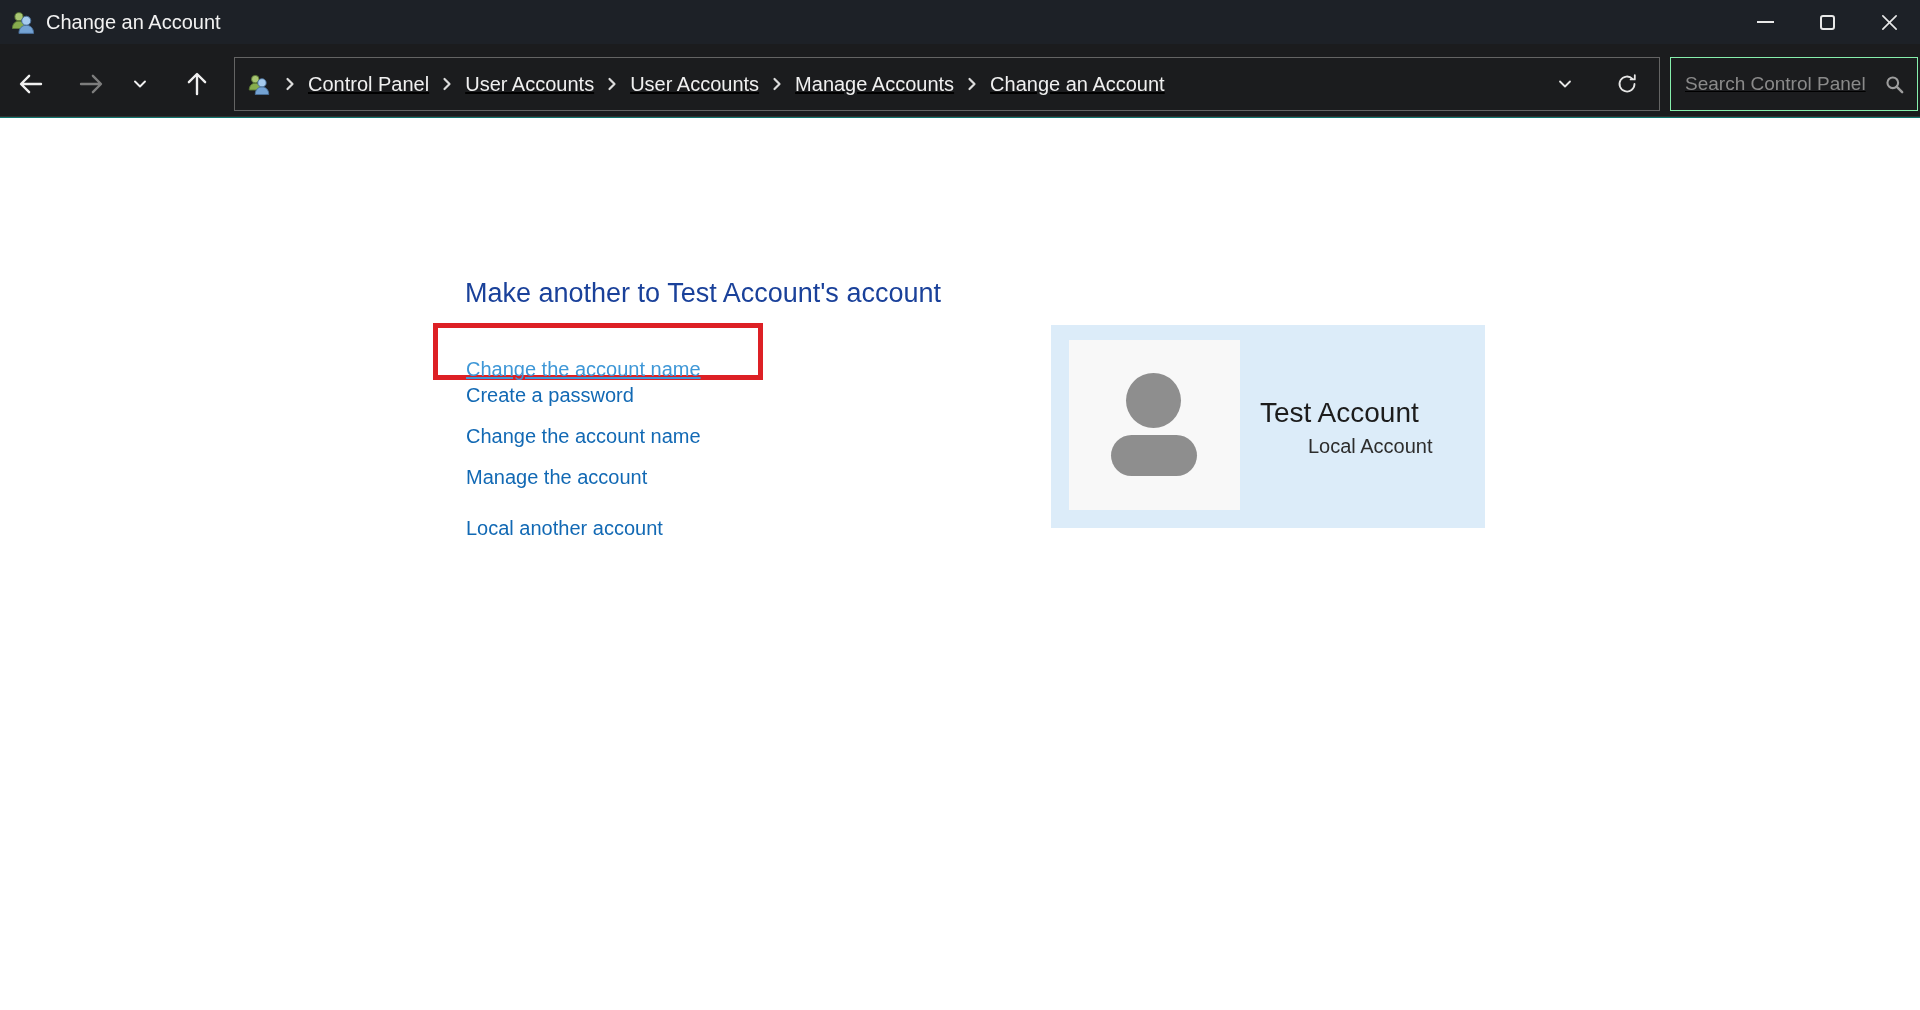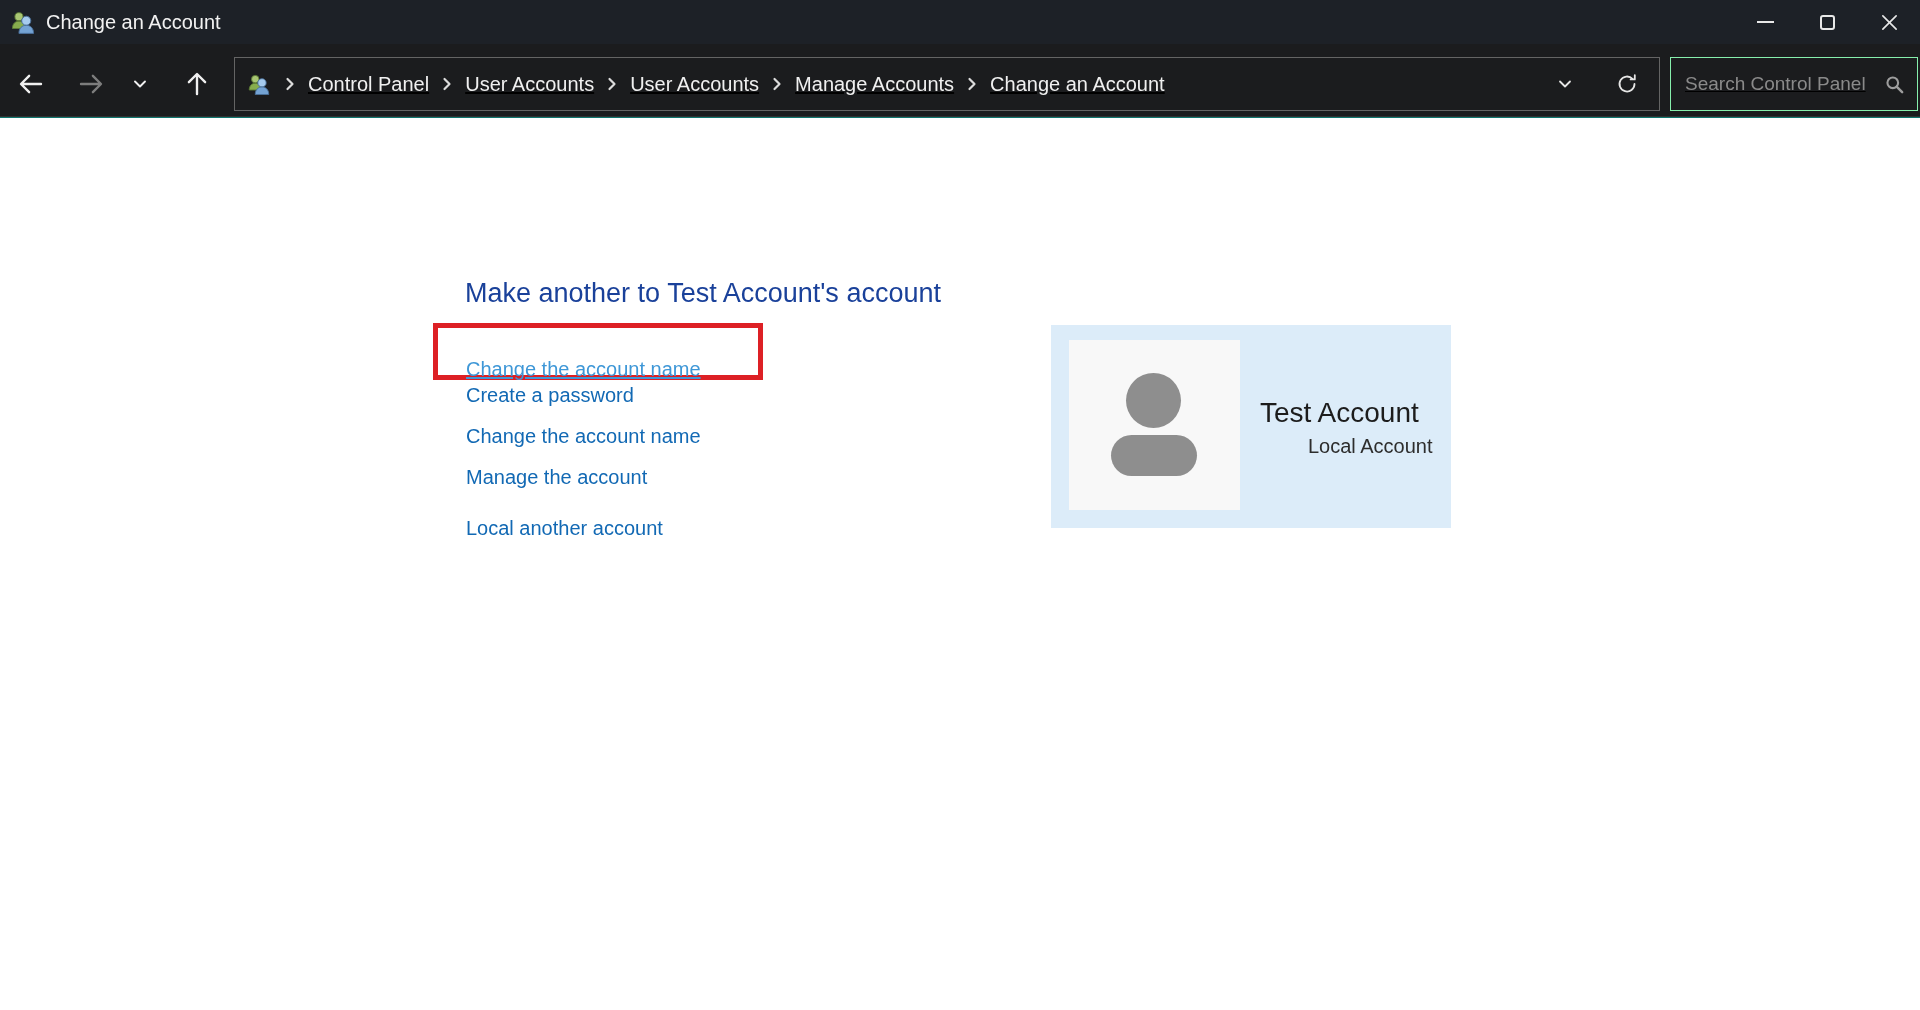--- a/index.html
+++ b/index.html
@@ -97,21 +97,21 @@
   }
   .task-link.hovered { color: var(--link-hover, #3e97d7); text-decoration: underline; }
   .link-0 { top: 240px; }
   .link-1 { top: 266px; }
   .link-2 { top: 307px; }
   .link-3 { top: 348px; }
   .link-manage { top: 399px; }
 
   
   .account-tile {
-    position: absolute; left: 1051px; top: 207px; width: 400px; height: 203px;
+    position: absolute; left: 1051px; top: 207px; width: 434px; height: 203px;
     background: var(--tile-bg, #dcecf9);
   }
   .avatar {
     position: absolute; left: 18px; top: 15px; width: 171px; height: 170px;
     background: #f8f8f8;
   }
   .avatar .head {
     position: absolute; left: 57px; top: 33px; width: 55px; height: 55px;
     border-radius: 50%; background: #8e8e8e;
   }

